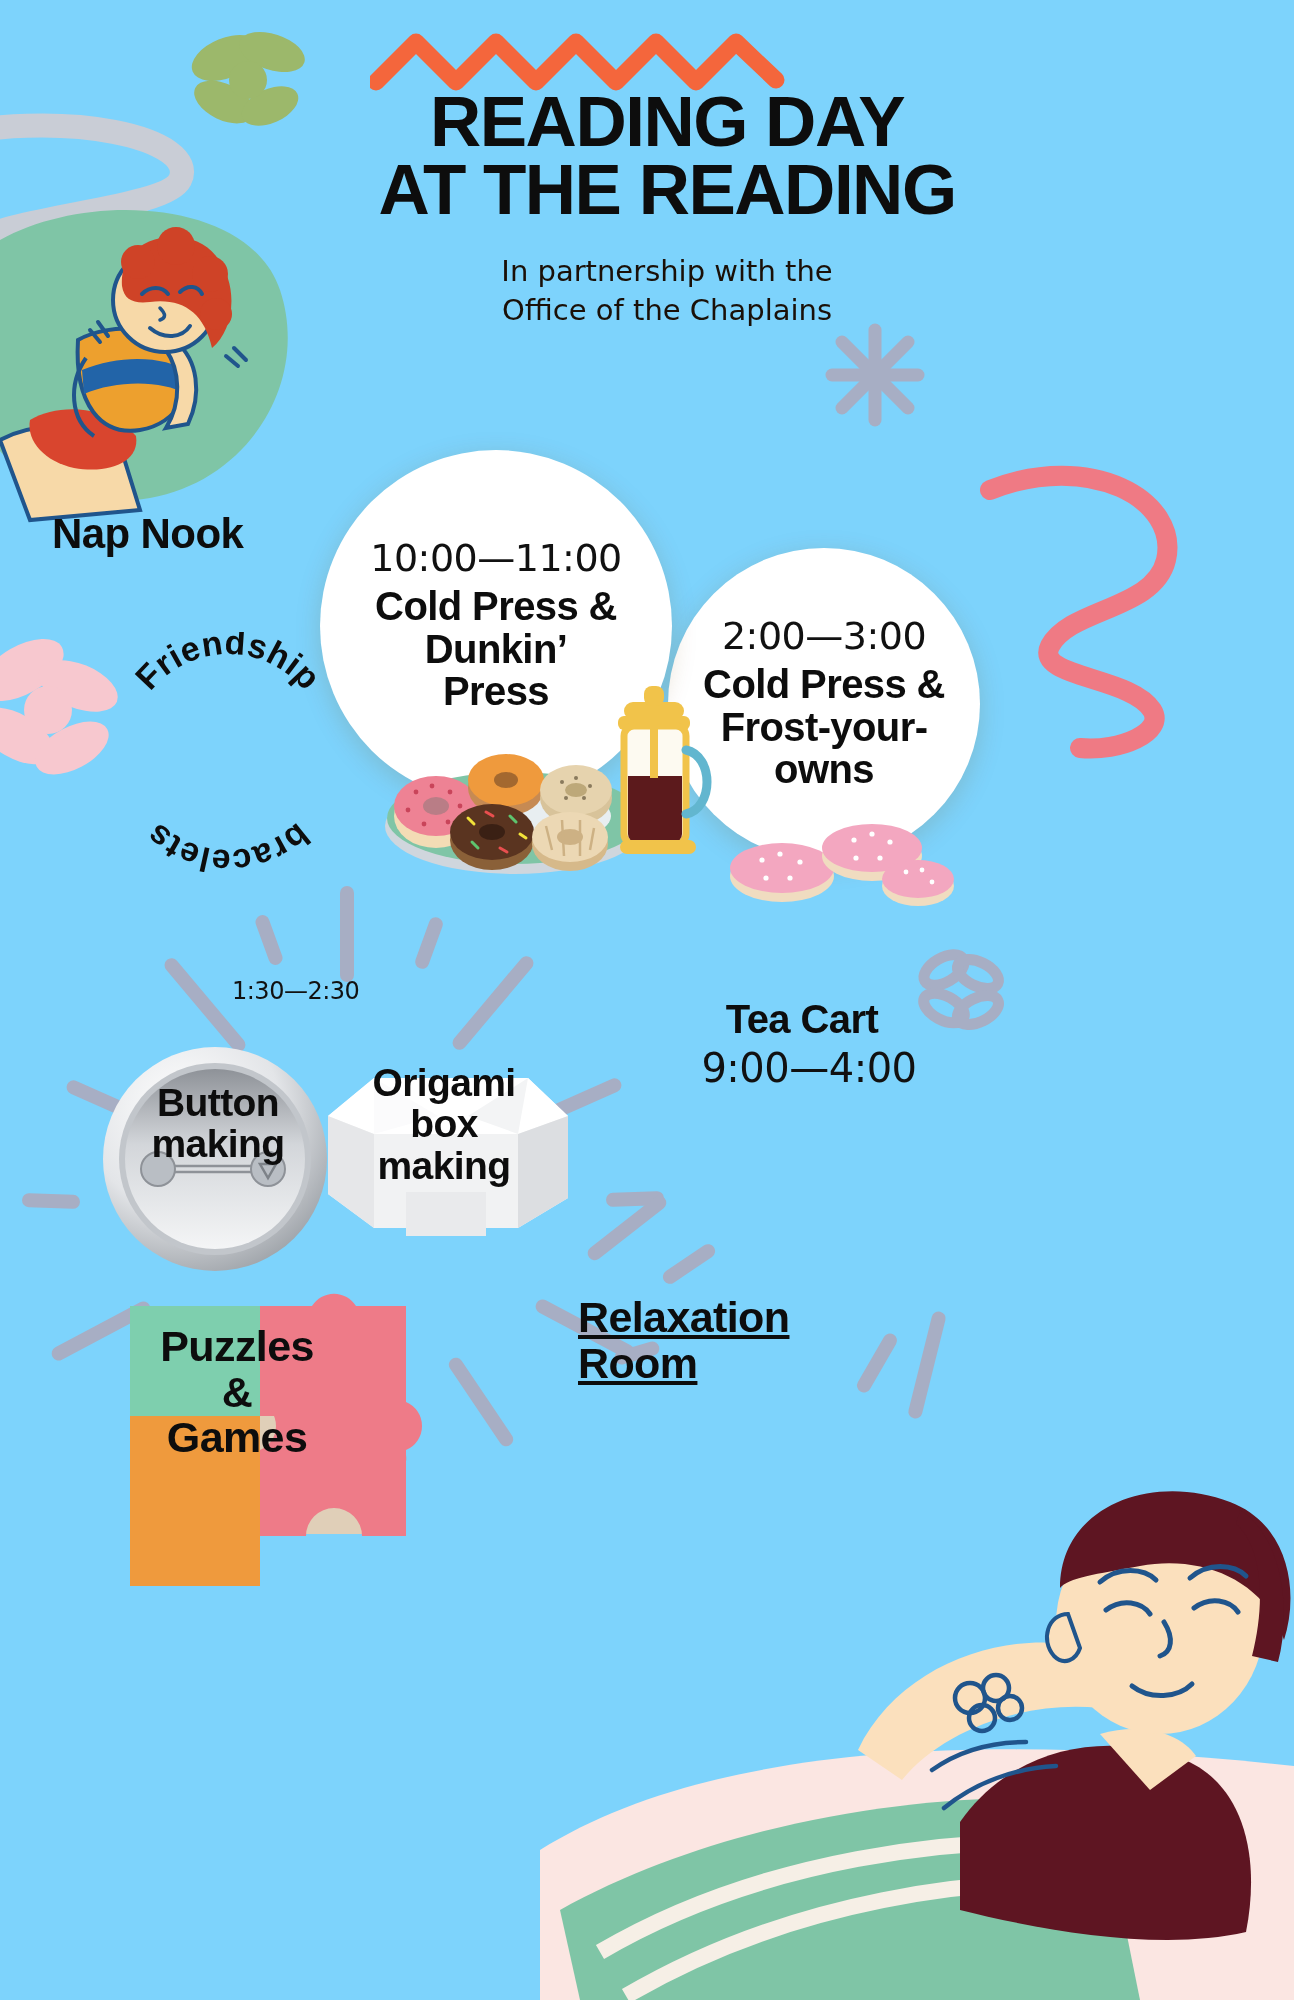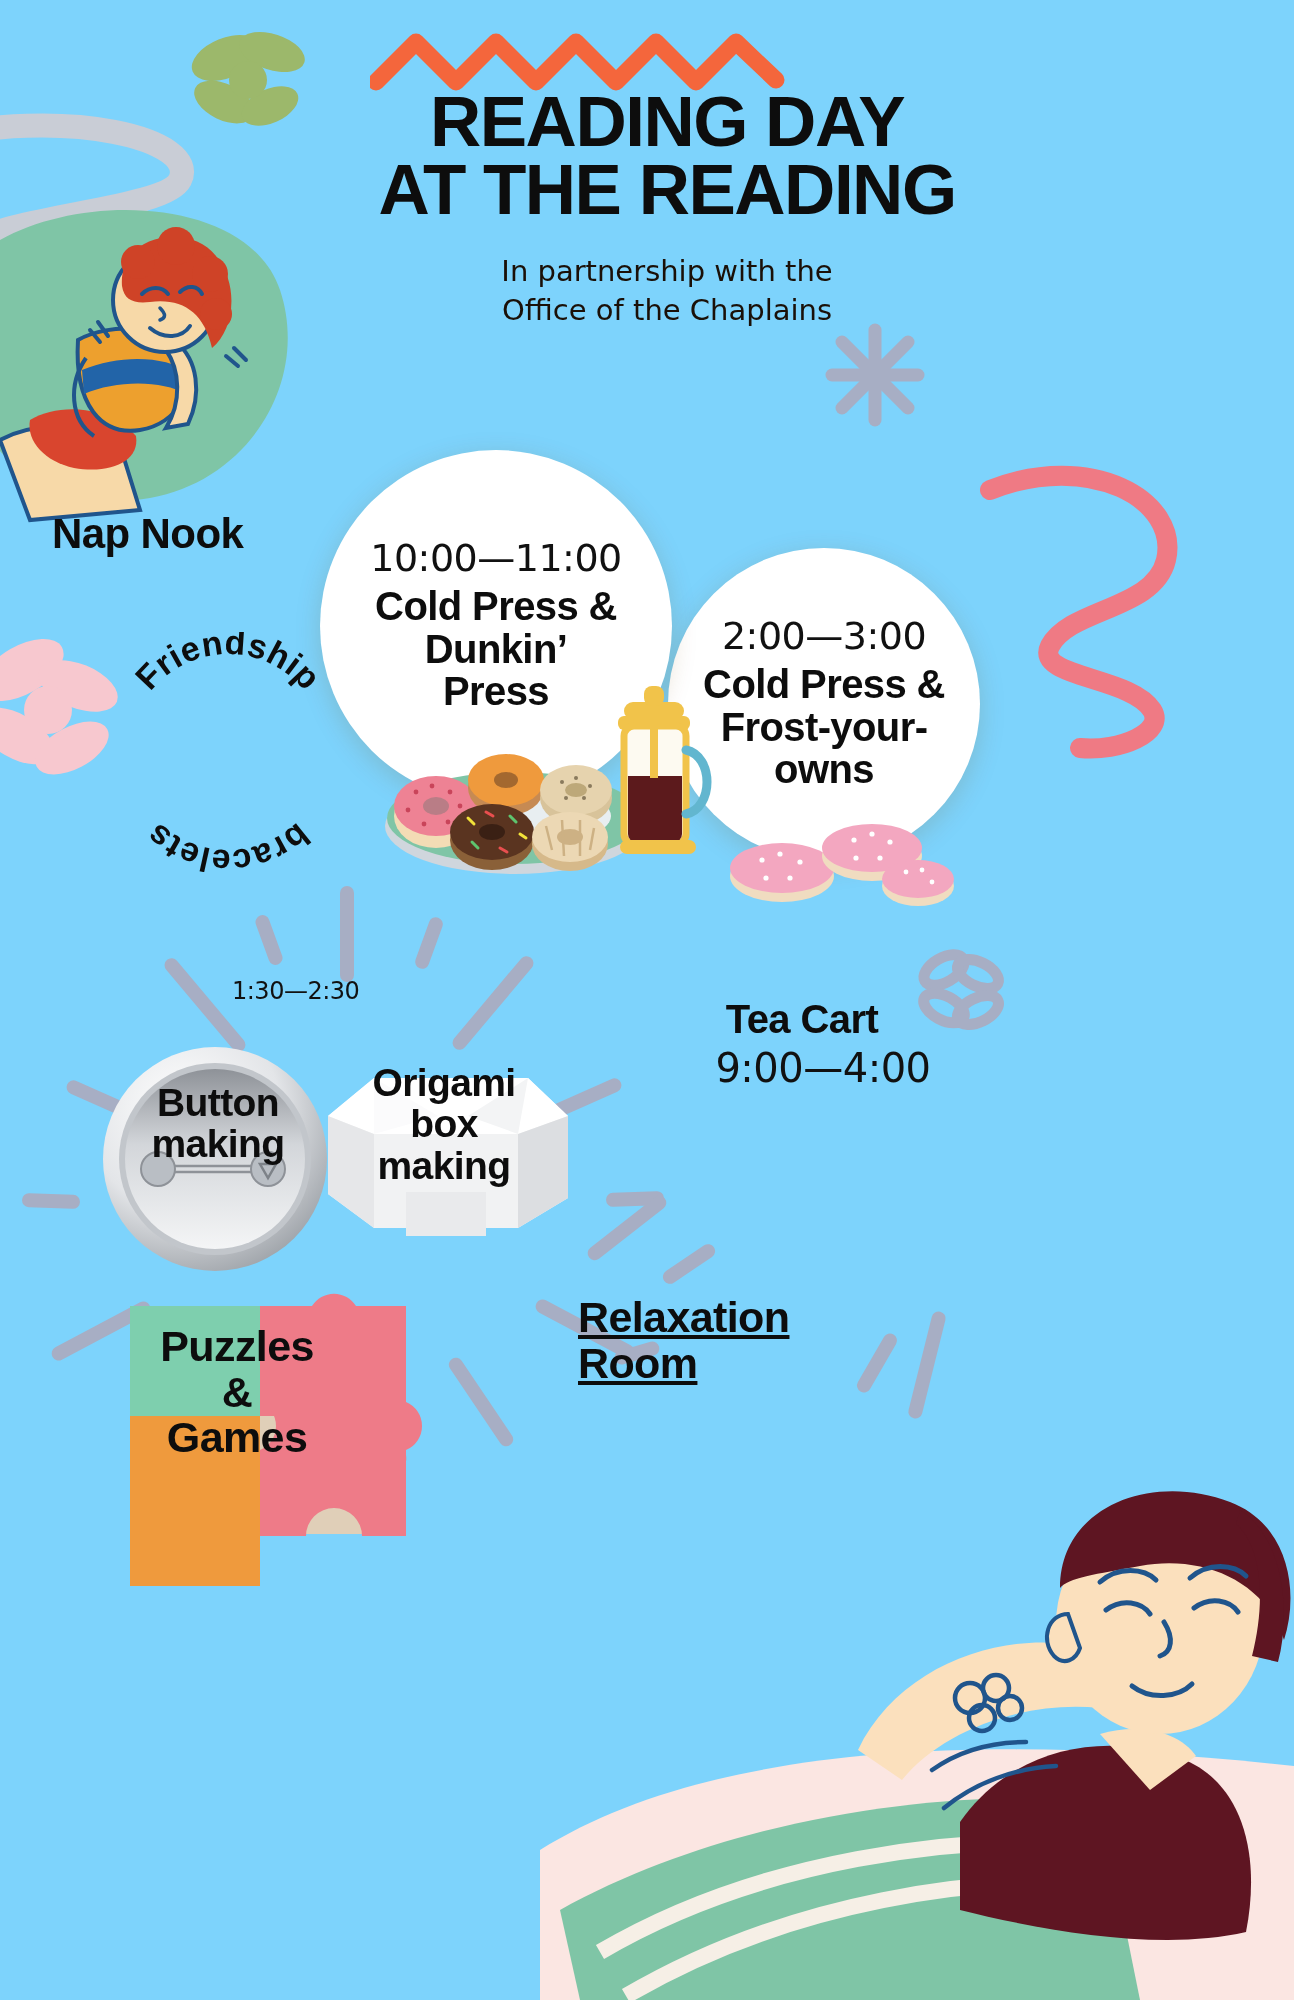--- a/index.html
+++ b/index.html
@@ -94,21 +94,21 @@
   }
   .label-reg{
     position:absolute;
     font-family:"DejaVu Sans", sans-serif;
     color:#111;
     line-height:1.1;
     letter-spacing:-0.5px;
   }
   #nap-nook{ left:52px; top:512px; font-size:42px; z-index:7;}
   #tea-cart{ left:706px; top:998px; font-size:40px; text-align:center; width:192px; z-index:7;}
-  #tea-cart-time{ left:698px; top:1046px; font-size:40px; text-align:center; width:250px; z-index:7;}
+  #tea-cart-time{ left:684px; top:1046px; font-size:40px; text-align:center; width:250px; z-index:7;}
   #button-time{ left:232px; top:978px; font-size:24px; z-index:7;}
   #button-making{ left:128px; top:1082px; width:180px; font-size:39px; text-align:center; z-index:9;}
   #origami{ left:352px; top:1062px; width:184px; font-size:39px; text-align:center; z-index:9;}
   #puzzles{ left:144px; top:1324px; width:186px; font-size:43px; text-align:center; z-index:9;}
   #relax{ left:578px; top:1295px; width:240px; font-size:43px; text-align:left; z-index:9;text-decoration:underline;}
 
   
   #bracelets-ring{
     position:absolute;
     left:108px; top:632px;

